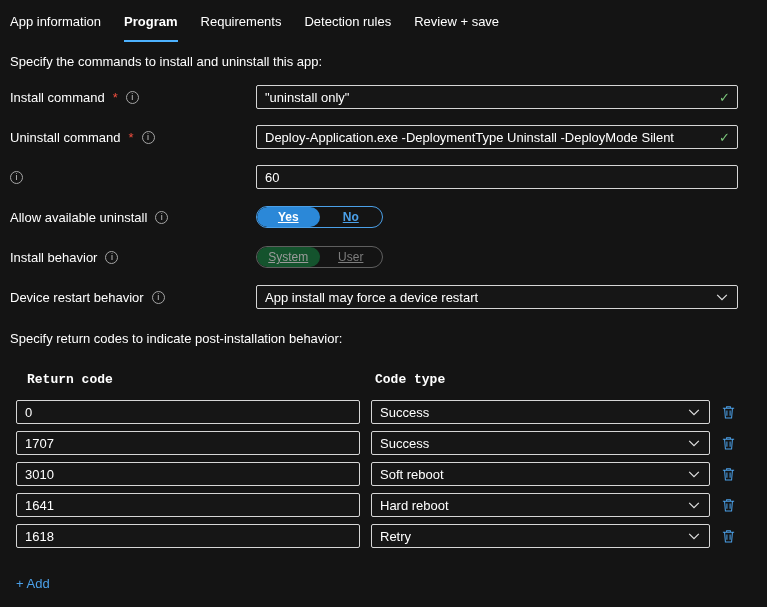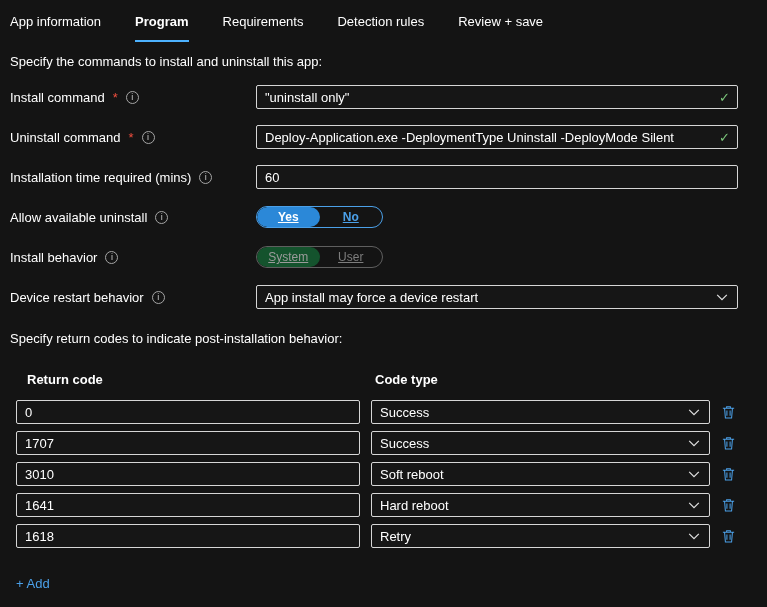--- a/index.html
+++ b/index.html
@@ -7,21 +7,21 @@
   body {
     width:767px; height:607px;
     background:#141414;
     color:#ffffff;
     font-family:"Liberation Sans", sans-serif;
     font-size:13px;
     overflow:hidden;
   }
 
   
-  .tabs { display:flex; gap:34px; padding:14px 10px 0 10px; }
+  .tabs { display:flex; gap:23px; padding:14px 10px 0 10px; }
   .tab { padding-bottom:11px; color:#ffffff; cursor:pointer; white-space:nowrap; }
   .tab.active { font-weight:700; border-bottom:2px solid #4db2ff; }
 
   
   .section-text { padding:12px 10px 0 10px; }
 
   
   .form { padding:0 29px 0 10px; }
   .form-row { display:flex; align-items:center; margin-top:16px; min-height:24px; }
   .form-label { width:246px; flex-shrink:0; display:flex; align-items:center; gap:8px; }
@@ -57,21 +57,21 @@
   .toggle.disabled .unsel { color:#7d7d7d; font-weight:400; }
 
   
   .dropdown { display:flex; align-items:center; justify-content:space-between;
               height:24px; background:#161616; border:1px solid #d6d6d6;
               border-radius:2px; padding:0 8px; cursor:pointer; }
   .chev { display:flex; align-items:center; color:#e0e0e0; flex-shrink:0; }
 
   
   .rc-table { margin:26px 0 0 16px; }
-  .rc-head { display:flex; font-weight:700; margin-bottom:13px; }
+  .rc-head { display:flex; font-weight:700; margin-bottom:13px;font-family:Liberation Mono, monospace; }
   .rc-head .h1 { width:355px; padding-left:11px; }
   .rc-head .h2 { padding-left:4px; }
   .rc-row { display:flex; align-items:center; margin-bottom:7px; }
   .rc-code { width:344px; margin-right:11px; position:relative; }
   .rc-type { width:339px; margin-right:11px; }
   .trash { color:#4ba0e8; display:flex; align-items:center; cursor:pointer; }
 
   
   .add-link { color:#4ba0e8; margin:21px 0 0 16px; display:inline-block; cursor:pointer; }
 </style>
@@ -114,21 +114,20 @@
       <span class="info"></span>
     </div>
     <div class="control">
       <input class="text has-check" type="text" value="Deploy-Application.exe -DeploymentType Uninstall -DeployMode Silent" style="">
       <span class="check"></span>
     </div>
   </div>
 
   <div class="form-row">
     <div class="form-label">
-      <span>Installation time required (mins)</span>
       <span class="info"></span>
     </div>
     <div class="control">
       <input class="text" type="text" value="60" style="">
     </div>
   </div>
 
   <div class="form-row">
     <div class="form-label">
       <span>Allow available uninstall</span>

